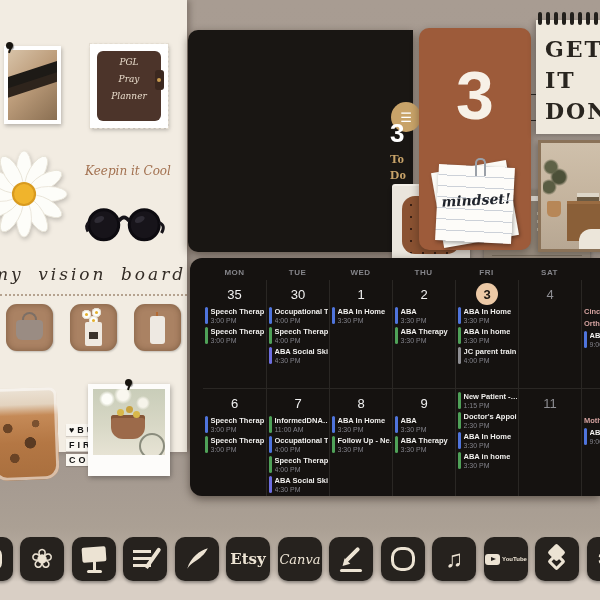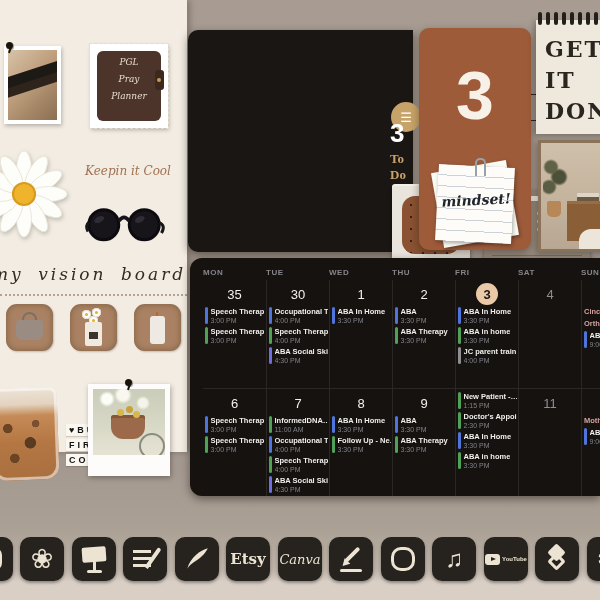--- a/index.html
+++ b/index.html
@@ -123,21 +123,21 @@
     radial-gradient(circle 8px at 6px 30px,#5a5d43 70%,transparent);}
   .room .pot{position:absolute;left:6px;top:58px;width:14px;height:16px;background:#b78757;border-radius:2px 2px 5px 5px;}
   .room .stand{position:absolute;right:-4px;top:58px;width:42px;height:40px;background:#8a5f38;box-shadow:inset 0 3px 0 #9a6c42;}
   .room .books{position:absolute;right:6px;top:50px;width:22px;height:8px;background:linear-gradient(to bottom,#ddd6c8 0 4px,#6b5a43 4px 8px);}
   .room .bed{position:absolute;right:-8px;bottom:-6px;width:34px;height:26px;background:#ece6da;border-radius:12px 12px 0 0;}
   
   .calendar{position:absolute;left:190px;top:258px;width:410px;height:238px;background:#151210;
     border-radius:12px 0 0 12px;overflow:hidden;box-shadow:0 3px 8px rgba(30,20,12,.5);}
   .cal-grid{position:absolute;left:13px;top:6px;width:444px;display:grid;
     grid-template-columns:repeat(7,63px);grid-template-rows:16px 108px 108px;}
-  .cal-dayname{font-size:8px;font-weight:700;letter-spacing:.5px;color:#85858a;padding-top:4px;}
+  .cal-dayname{font-size:8px;font-weight:700;letter-spacing:.5px;color:#85858a;text-align:center;padding-top:4px;}
   .cal-cell{position:relative;overflow:hidden;padding-top:2px;}
   .cal-cell.sep{border-left:1px solid #2a2724;}
   .cal-cell.row2{border-top:1px solid #2a2724;}
   .cal-date{height:24px;display:flex;align-items:center;justify-content:center;font-size:13px;font-weight:500;color:#f1f1f1;}
   .cal-date .dim{color:#8e8e93;}
   .cal-date .today{display:inline-flex;width:22px;height:22px;border-radius:50%;align-items:center;justify-content:center;font-weight:700;color:#1b1713;}
   .events{display:flex;flex-direction:column;gap:3px;padding:1px 1px 0 2px;}
   .event{display:flex;gap:3px;}
   .event .bar{width:2.5px;border-radius:2px;flex:none;min-height:15px;}
   .event .etxt{overflow:hidden;}

